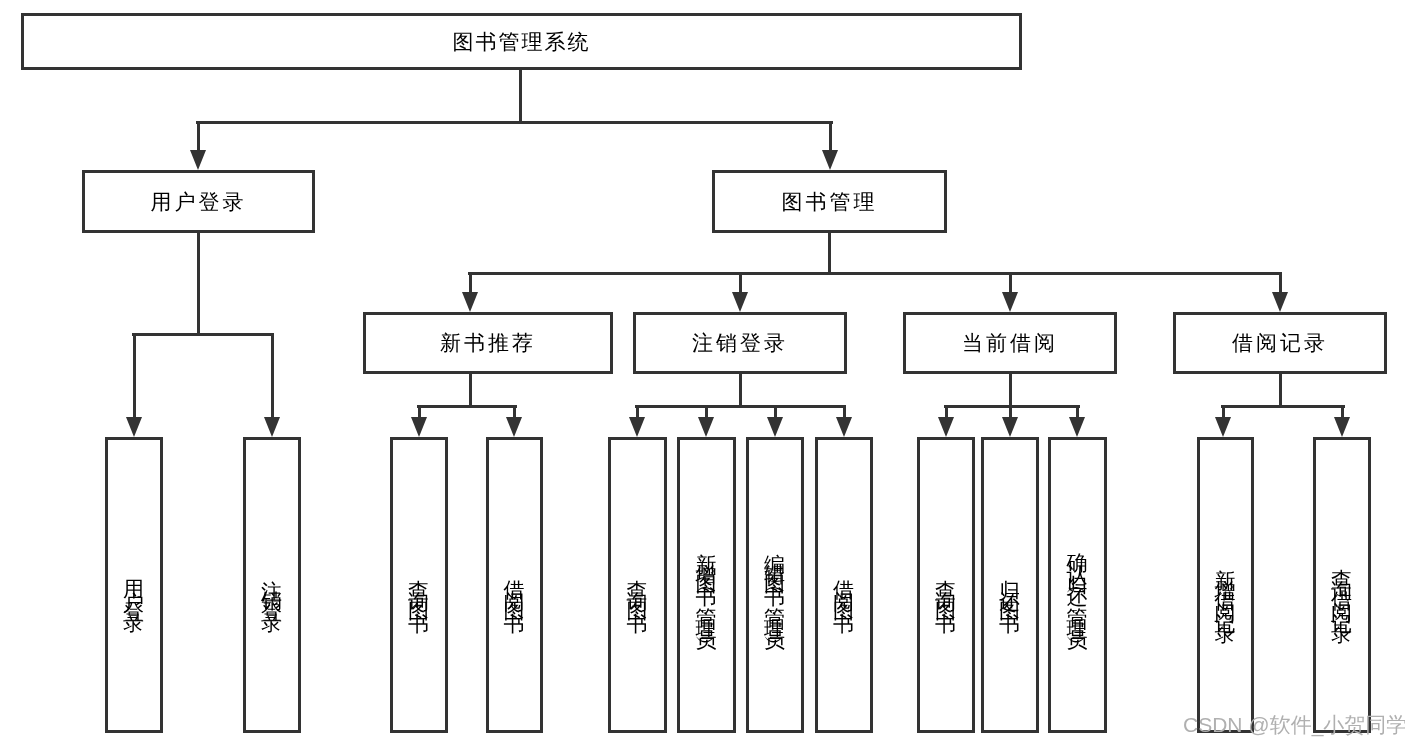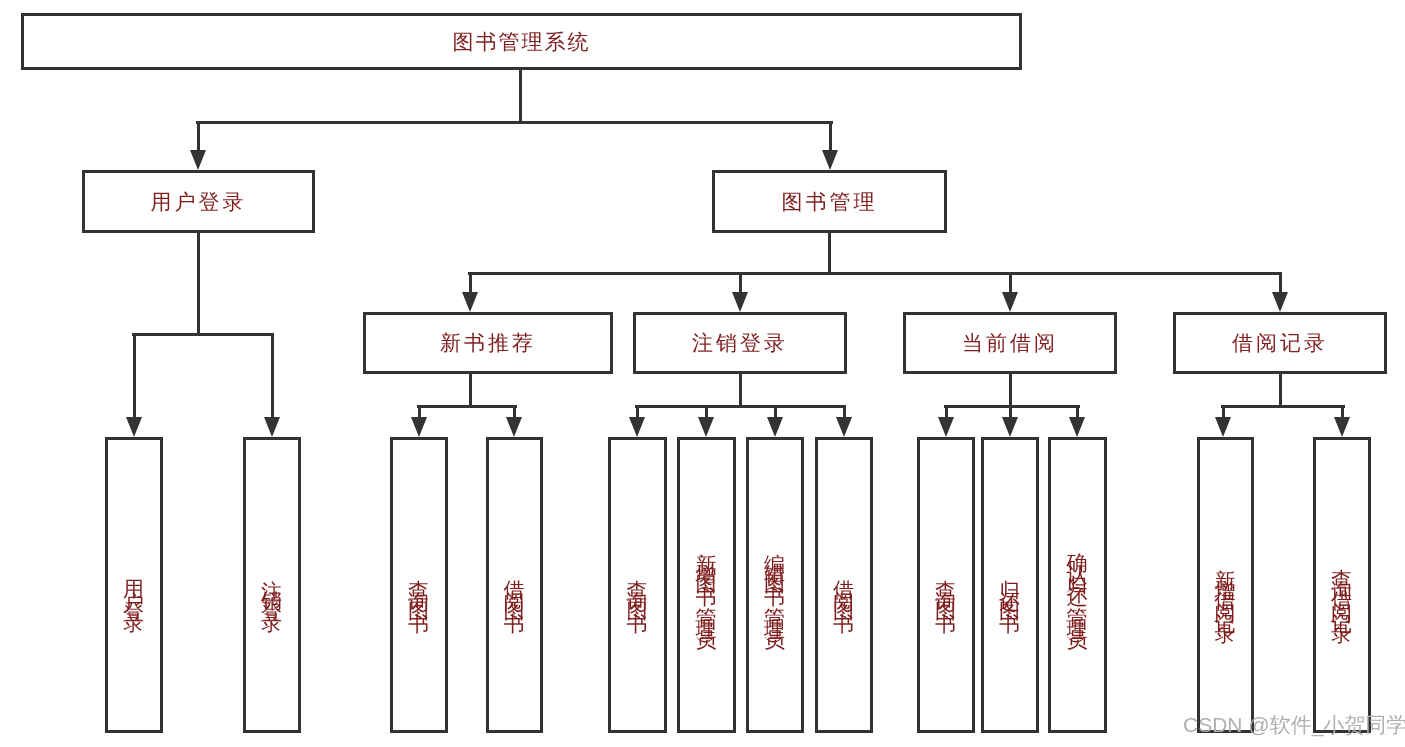--- a/index.html
+++ b/index.html
@@ -14,21 +14,21 @@
   }
   .box {
     position: absolute;
     border: 3px solid #333333;
     background: #ffffff;
     box-sizing: border-box;
     display: flex;
     align-items: center;
     justify-content: center;
     font-size: 21px;
-    color: #7f1d1d;
+    color: #000000;
   }
   .hlabel { letter-spacing: 3px; white-space: nowrap; }
   .title-label { letter-spacing: 2px; }
   .vtext {
     writing-mode: vertical-rl;
     text-orientation: mixed;
     letter-spacing: 11px;
     line-height: 1.1;
     font-size: 21px;
   }

